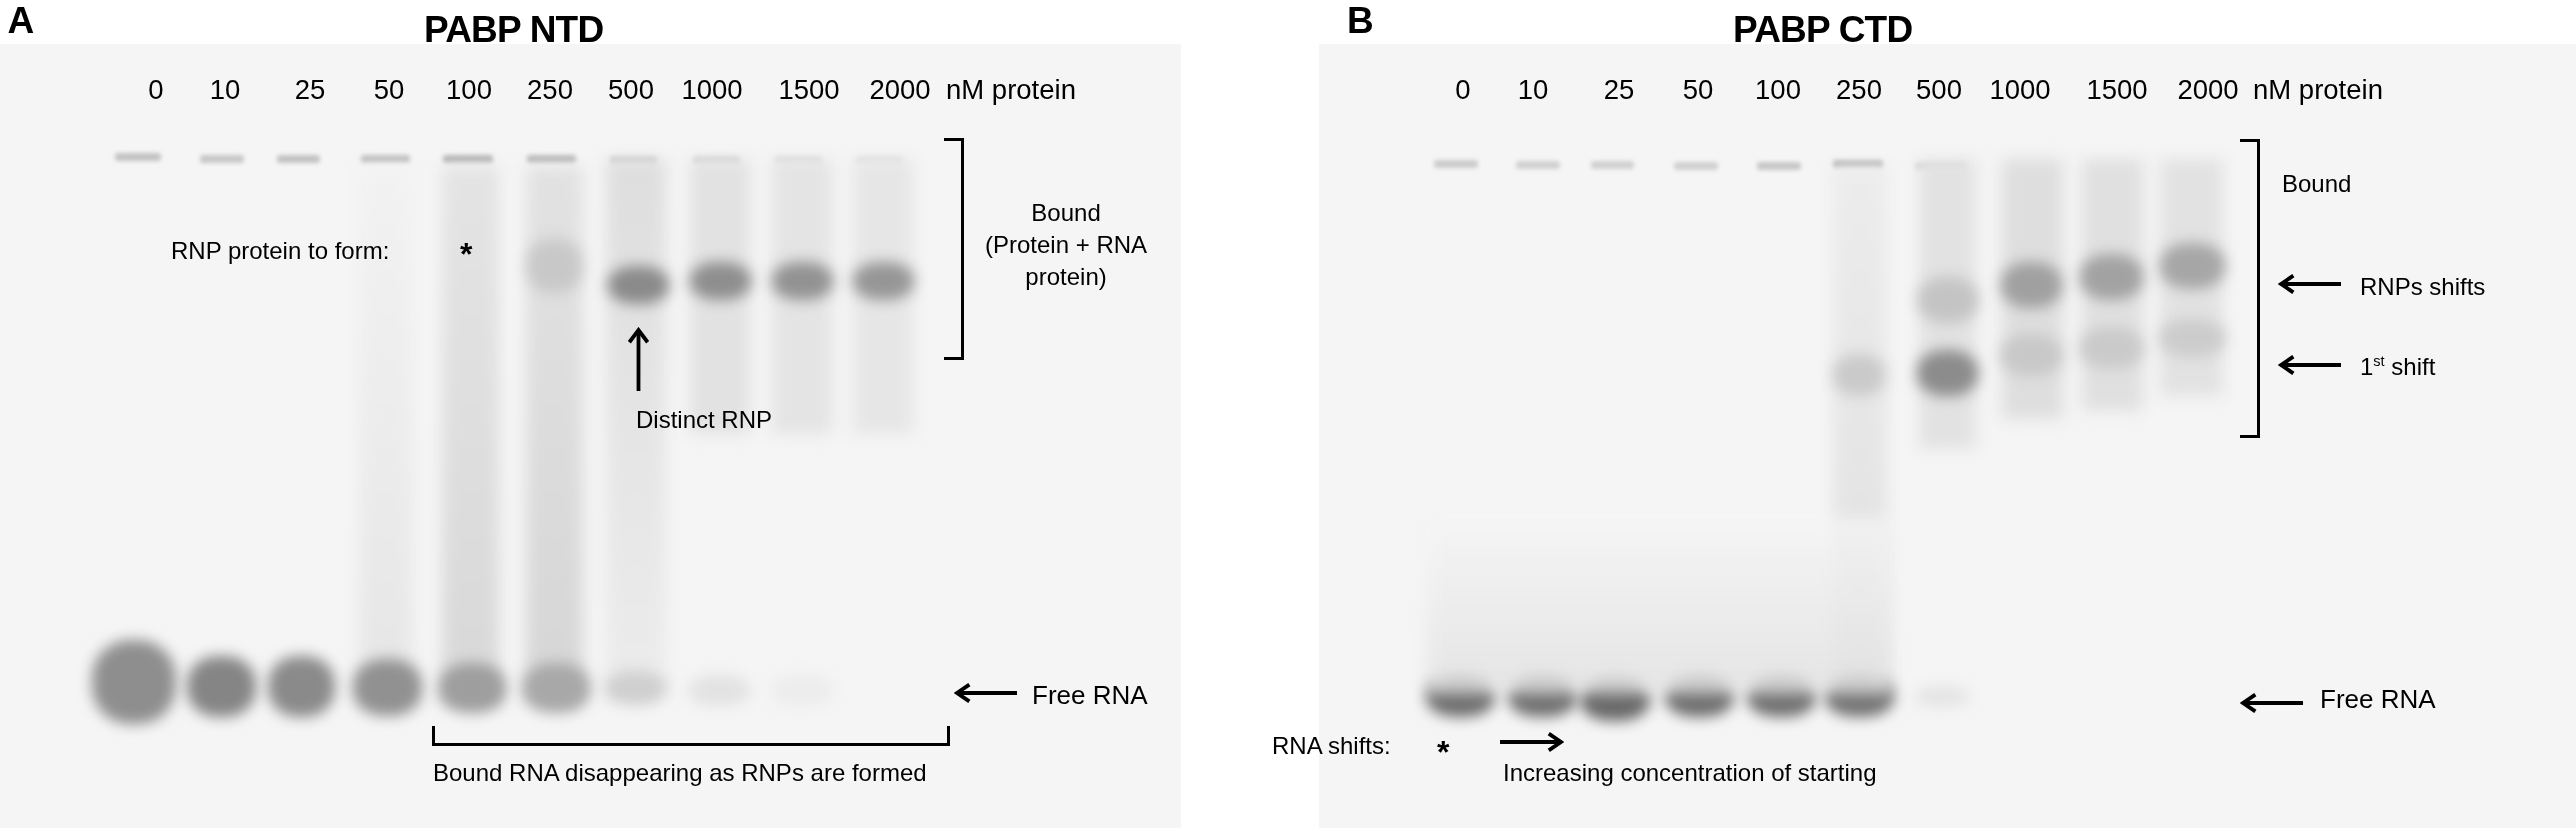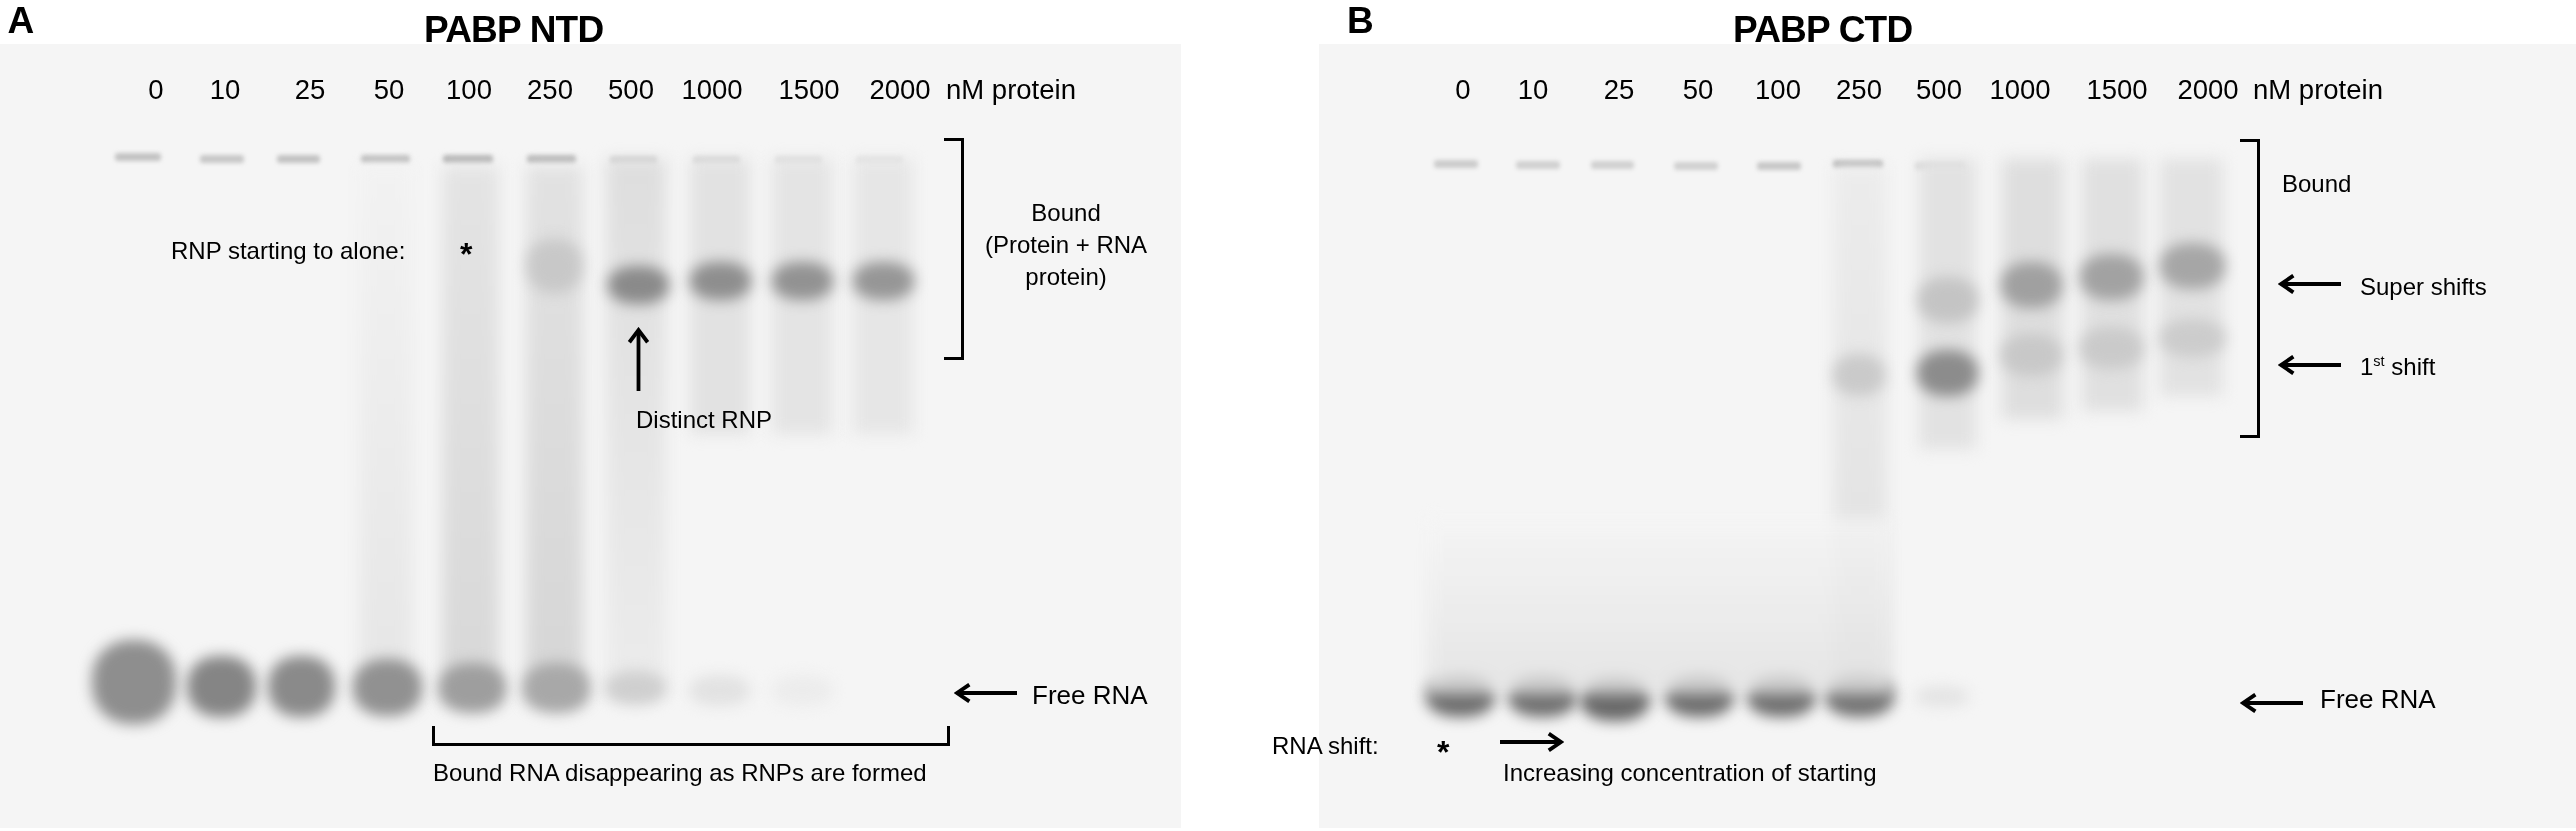--- a/index.html
+++ b/index.html
@@ -68,21 +68,21 @@
   <div class="abs lane-label" style="left:310px;top:76px;">25</div>
   <div class="abs lane-label" style="left:389px;top:76px;">50</div>
   <div class="abs lane-label" style="left:469px;top:76px;">100</div>
   <div class="abs lane-label" style="left:550px;top:76px;">250</div>
   <div class="abs lane-label" style="left:631px;top:76px;">500</div>
   <div class="abs lane-label" style="left:712px;top:76px;">1000</div>
   <div class="abs lane-label" style="left:809px;top:76px;">1500</div>
   <div class="abs lane-label" style="left:900px;top:76px;">2000</div>
   <div class="abs units" style="left:946px;top:76px;">nM protein</div>
 
-  <div class="abs anno" style="left:171px;top:235px;">RNP starting to alone:</div>
+  <div class="abs anno" style="left:171px;top:235px;">RNP protein to form:</div>
   <div class="abs anno" style="left:460px;top:234px;font-size:32px;font-weight:bold;">*</div>
 
   <div class="bracket-v" style="left:944px;top:138px;width:17px;height:216px;border-left:none;"></div>
   <div class="abs anno" style="left:985px;top:197px;line-height:32px;">
     <div>Bound</div>
     <div>(Protein + RNA</div>
     <div>protein)</div>
   </div>
 
   <div class="abs arrow" style="left:627px;top:327px;">
@@ -161,39 +161,39 @@
   <div class="abs anno" style="left:2282px;top:167px;line-height:34px;">
     <div>Bound</div>
   </div>
 
   <div class="abs arrow" style="left:2278px;top:274px;">
     <svg width="63" height="20" viewBox="0 0 82 26">
         <line x1="4" y1="13" x2="82" y2="13" stroke="#000" stroke-width="5"></line>
         <polyline points="20,2 4,13 20,24" fill="none" stroke="#000" stroke-width="5"></polyline>
       </svg>
   </div>
-  <div class="abs anno" style="left:2360px;top:271px;">Super shifts</div>
+  <div class="abs anno" style="left:2360px;top:271px;">RNPs shifts</div>
 
   <div class="abs arrow" style="left:2278px;top:355px;">
     <svg width="63" height="20" viewBox="0 0 82 26">
         <line x1="4" y1="13" x2="82" y2="13" stroke="#000" stroke-width="5"></line>
         <polyline points="20,2 4,13 20,24" fill="none" stroke="#000" stroke-width="5"></polyline>
       </svg>
   </div>
   <div class="abs anno" style="left:2360px;top:351px;"><span>1</span><sup style="font-size:14.5px;">st</sup><span> shift</span></div>
 
   <div class="abs arrow" style="left:2240px;top:693px;">
     <svg width="63" height="20" viewBox="0 0 82 26">
         <line x1="4" y1="13" x2="82" y2="13" stroke="#000" stroke-width="5"></line>
         <polyline points="20,2 4,13 20,24" fill="none" stroke="#000" stroke-width="5"></polyline>
       </svg>
   </div>
   <div class="abs anno" style="left:2320px;top:683px;font-size:26px;">Free RNA</div>
 
-  <div class="abs anno" style="left:1272px;top:730px;">RNA shift:</div>
+  <div class="abs anno" style="left:1272px;top:730px;">RNA shifts:</div>
   <div class="abs anno" style="left:1437px;top:732px;font-size:32px;font-weight:bold;">*</div>
   <div class="abs arrow" style="left:1500px;top:732px;">
     <svg width="64" height="20" viewBox="0 0 84 26">
         <line x1="0" y1="13" x2="80" y2="13" stroke="#000" stroke-width="5"></line>
         <polyline points="64,2 80,13 64,24" fill="none" stroke="#000" stroke-width="5"></polyline>
       </svg>
   </div>
   <div class="abs anno" style="left:1503px;top:757px;">Increasing concentration of starting</div>
 </div>
 

